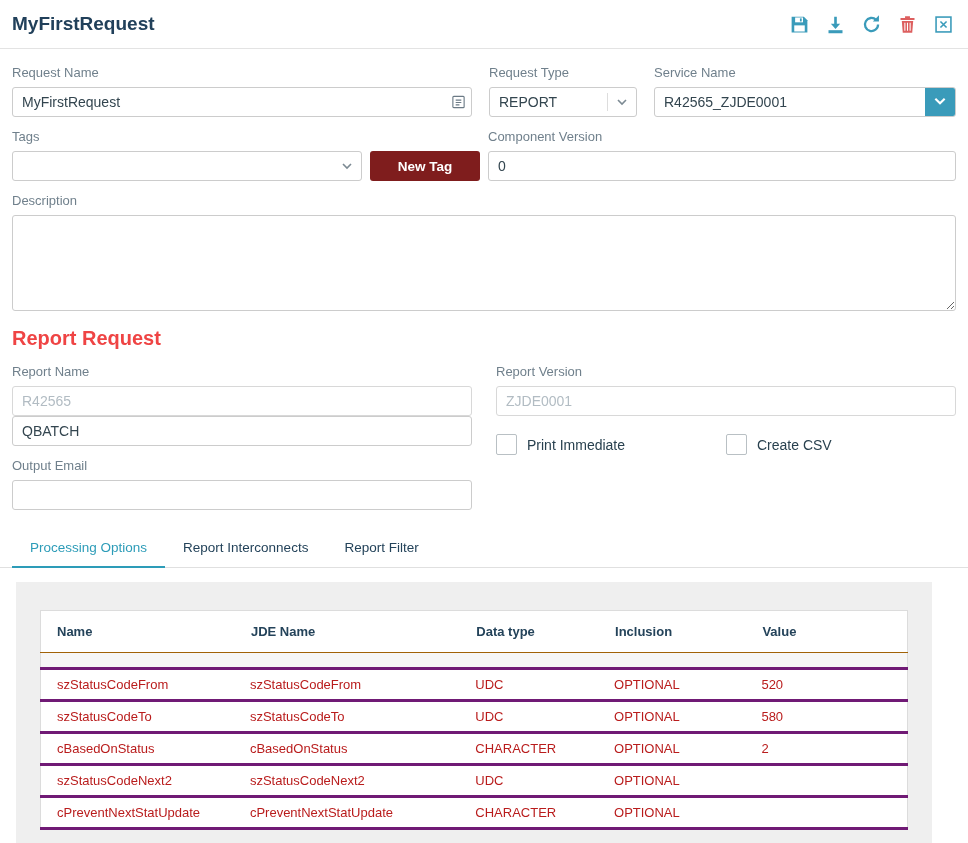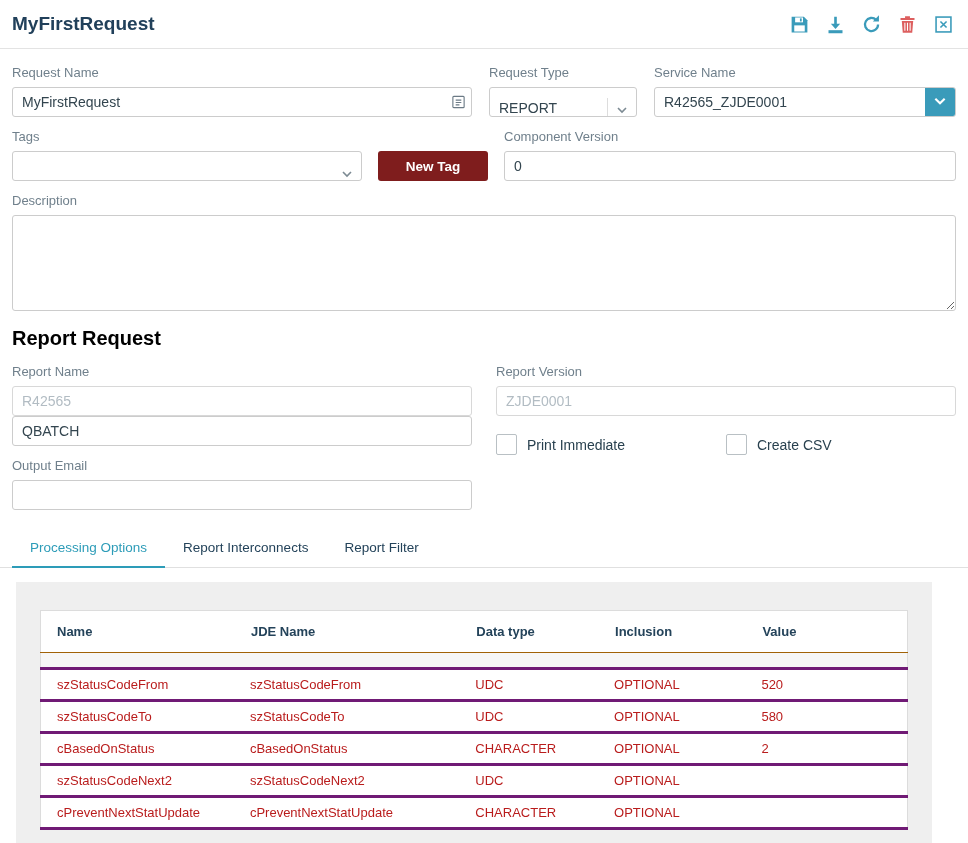--- a/index.html
+++ b/index.html
@@ -18,56 +18,56 @@
   }
   .page-title { margin: 0; font-size: 19px; font-weight: bold; color: #21405a; }
   .topbar-icons { display: flex; align-items: center; gap: 15px; }
   .icon-btn { background: none; border: none; padding: 0; cursor: pointer; line-height: 0; }
   .icon-btn svg { width: 21px; height: 21px; display: block; }
 
   
   .form-area { padding: 4px 12px 0 12px; }
   .field-label { display: block; font-size: 13px; color: #70808c; margin: 12px 0 7px; }
   .grid-row1 { display: grid; grid-template-columns: 460px 148px 1fr; column-gap: 17px; }
-  .grid-row2 { display: grid; grid-template-columns: 350px 110px 1fr; column-gap: 16px; }
+  .grid-row2 { display: grid; grid-template-columns: 350px 110px 1fr; column-gap: 8px; }
   .grid-2col { display: grid; grid-template-columns: 460px 1fr; column-gap: 24px; padding: 0 12px; }
 
   .text-input, .textarea, .select-box, .combo {
     width: 100%; border: 1px solid #cccccc; border-radius: 3px;
     background: #fff; font-size: 14px; color: #33454f;
     font-family: "Liberation Sans", sans-serif;
   }
   .text-input { height: 30px; padding: 0 26px 0 9px; }
   .text-input.plain { padding-right: 9px; }
   .text-input.disabled { color: #b2bcc3; border-color: #d8d8d8; }
   .input-wrap { position: relative; }
   .input-icon { position: absolute; right: 6px; top: 50%; transform: translateY(-50%); line-height: 0; }
   .input-icon svg { width: 15px; height: 15px; }
 
-  .select-box { height: 30px; display: flex; align-items: flex-end; cursor: pointer; padding: 0 8px 0 9px; }
+  .select-box { height: 30px; display: flex; align-items: center; cursor: pointer; padding: 0 8px 0 9px; }
   .select-box .sel-text { flex: 1; }
   .select-box .sel-sep { width: 1px; height: 18px; background: #ddd; margin-right: 8px; }
   .chev svg { width: 12px; height: 12px; display: block; }
 
   .combo { height: 30px; display: flex; padding: 0; overflow: hidden; cursor: pointer; }
   .combo-text { flex: 1; line-height: 28px; padding: 0 9px; }
   .combo-btn { width: 30px; display: flex; align-items: center; justify-content: center; border: none; cursor: pointer; }
   .combo-btn svg { width: 14px; height: 14px; }
 
   .btn-teal {
     width: 100%; height: 30px; border: none; border-radius: 3px;
     color: #fff; font-size: 13.5px; font-weight: bold; cursor: pointer;
     font-family: "Liberation Sans", sans-serif;
   }
   .align-bottom { align-self: end; }
 
   .textarea { height: 96px; resize: both; padding: 6px 9px; display: block; }
 
   
-  .section-title { font-size: 20px; font-weight: bold; color: #000000; margin: 16px 0 2px; padding: 0 12px; }
+  .section-title { font-size: 20px; font-weight: bold; color: #ef4444; margin: 16px 0 2px; padding: 0 12px; }
 
   .checks { display: grid; grid-template-columns: 1fr 1fr; align-items: center; height: 30px; }
   .check-group { display: flex; align-items: center; gap: 10px; margin-top: 18px; }
   .checkbox {
     width: 21px; height: 21px; border: 1px solid #b9c0c4; border-radius: 2px;
     background: #fff; display: inline-block; cursor: pointer; flex: none;
   }
   .check-label { font-size: 14px; color: #29414f; }
 
   

